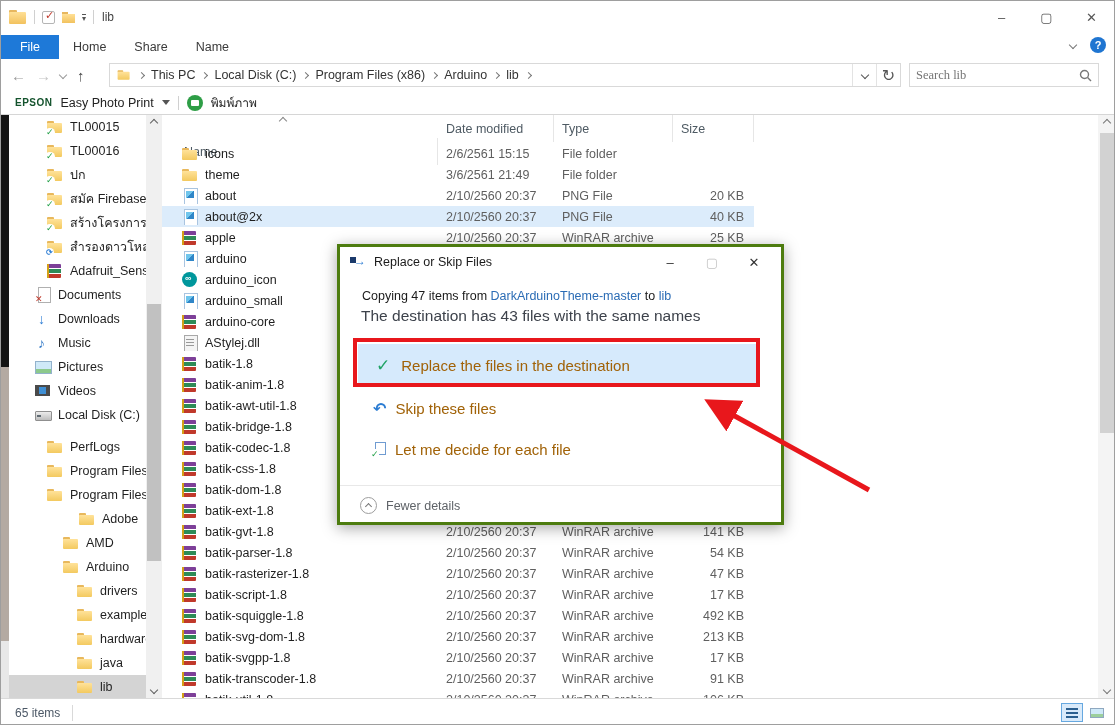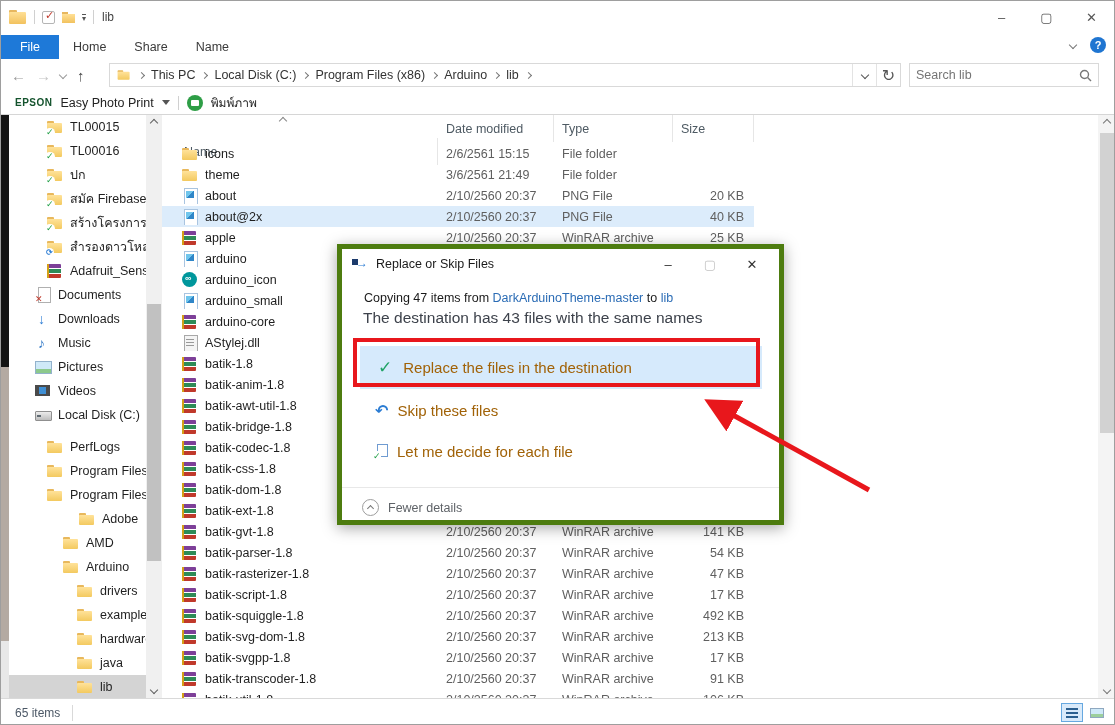--- a/index.html
+++ b/index.html
@@ -41,21 +41,21 @@
 
   
   .addrrow{position:absolute;left:0;top:58px;width:100%;height:32px;background:#fff;display:flex;align-items:center;}
   .nav-ic{font-size:15px;margin-left:10px;}
   .addr-box{position:absolute;left:108px;top:4px;width:792px;height:24px;border:1px solid #d9d9d9;display:flex;align-items:stretch;background:#fff;}
   .crumbs{flex:1;display:flex;align-items:center;padding-left:6px;gap:7px;font-size:12.5px;color:#333;overflow:hidden;}
   .crumb{white-space:nowrap;}
   .crumbs .cv{color:#777;}
   .addr-cell{width:24px;display:flex;align-items:center;justify-content:center;border-left:1px solid #e3e3e3;color:#555;}
   .search-box{position:absolute;left:908px;top:4px;width:190px;height:24px;border:1px solid #d9d9d9;display:flex;align-items:center;padding:0 6px;}
-  .search-box input{border:none;outline:none;flex:1;font-size:12.5px;color:#1d4ed8;font-family:Liberation Sans, sans-serif;}
+  .search-box input{border:none;outline:none;flex:1;font-size:12.5px;color:#1d4ed8;font-family:Liberation Serif, serif;}
   .search-box input::placeholder{color:#757575;}
 
   
   .epsonbar{position:absolute;left:0;top:90px;width:100%;height:24px;background:#fff;border-bottom:1px solid #d6d6d6;display:flex;align-items:center;gap:8px;padding-left:14px;}
   .epson-brand{font-weight:bold;font-size:10px;color:#14532d;letter-spacing:0.5px;}
   .epson-label{font-size:12.5px;color:#222;}
   .tri-down{width:0;height:0;border-left:4px solid transparent;border-right:4px solid transparent;border-top:5px solid #555;}
   .print-circ{width:16px;height:16px;border-radius:50%;background:#2e9e46;position:relative;}
   .print-circ::after{content:"";position:absolute;left:4px;top:5px;width:8px;height:6px;background:#fff;border-radius:1px;}
   .thai{font-size:12px;color:#222;}
@@ -118,21 +118,21 @@
   .status-text{font-size:12px;color:#4c5866;margin-left:14px;}
   .status-sep{width:1px;height:16px;background:#d9d9d9;margin-left:12px;}
   .viewbtns{position:absolute;right:6px;top:4px;display:flex;gap:3px;}
   .vbtn{width:22px;height:19px;display:flex;align-items:center;justify-content:center;}
   .vbtn.sel{background:#d9eafa;border:1px solid #66a8e0;}
   .glyph-details{width:12px;height:10px;background:
     repeating-linear-gradient(#2b5f8f 0 2px,transparent 2px 4px);}
   .glyph-thumb{width:14px;height:10px;border:1px solid #8fa8c0;background:linear-gradient(#cfe9f8 0 60%,#9ccf9c 60%);}
 
   
-  .dialog{position:absolute;left:336px;top:243px;width:447px;height:281px;background:#fff;border:5px solid #4d7c0f;box-shadow:0 3px 14px rgba(0,0,0,0.35);z-index:10;}
+  .dialog{position:absolute;left:336px;top:243px;width:447px;height:281px;background:#fff;border:3px solid #4d7c0f;box-shadow:0 3px 14px rgba(0,0,0,0.35);z-index:10;}
   .dlg-title{position:relative;height:30px;display:flex;align-items:center;padding-left:10px;gap:8px;font-size:12.5px;color:#1a1a1a;}
   .ic-copydlg{position:relative;width:16px;height:12px;}
   .ic-copydlg::before{content:"";position:absolute;left:0;top:1px;width:6px;height:6px;background:#1b3a6b;}
   .ic-copydlg::after{content:"→";position:absolute;left:4px;top:-2px;color:#2b7cd3;font-size:12px;font-weight:bold;}
   .dlg-controls{position:absolute;right:6px;top:0;height:30px;display:flex;}
   .dlg-btn{width:42px;height:30px;display:flex;align-items:center;justify-content:center;font-size:13px;color:#333;}
   .dlg-btn.disabled{color:#c3c3c3;}
   .dlg-copyline{position:absolute;left:22px;top:42px;font-size:12.5px;color:#1a1a1a;}
   .dlg-copyline .blue{color:#2b6cb5;}
   .dlg-heading{position:absolute;left:21px;top:60px;font-size:15.5px;color:#3d424b;}

